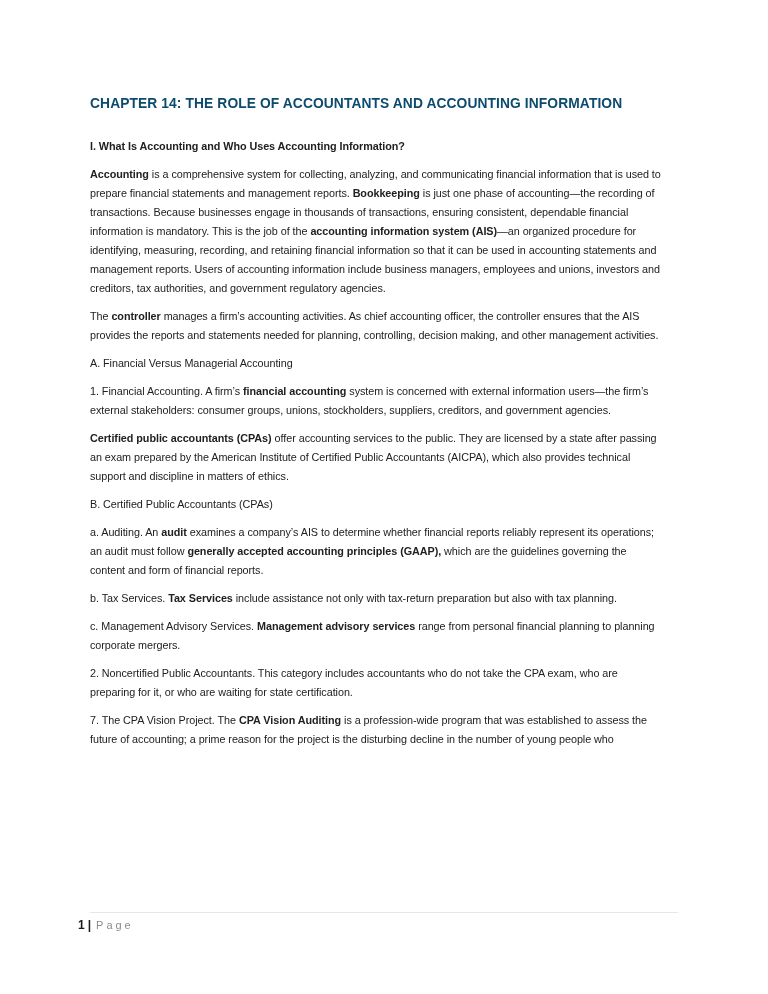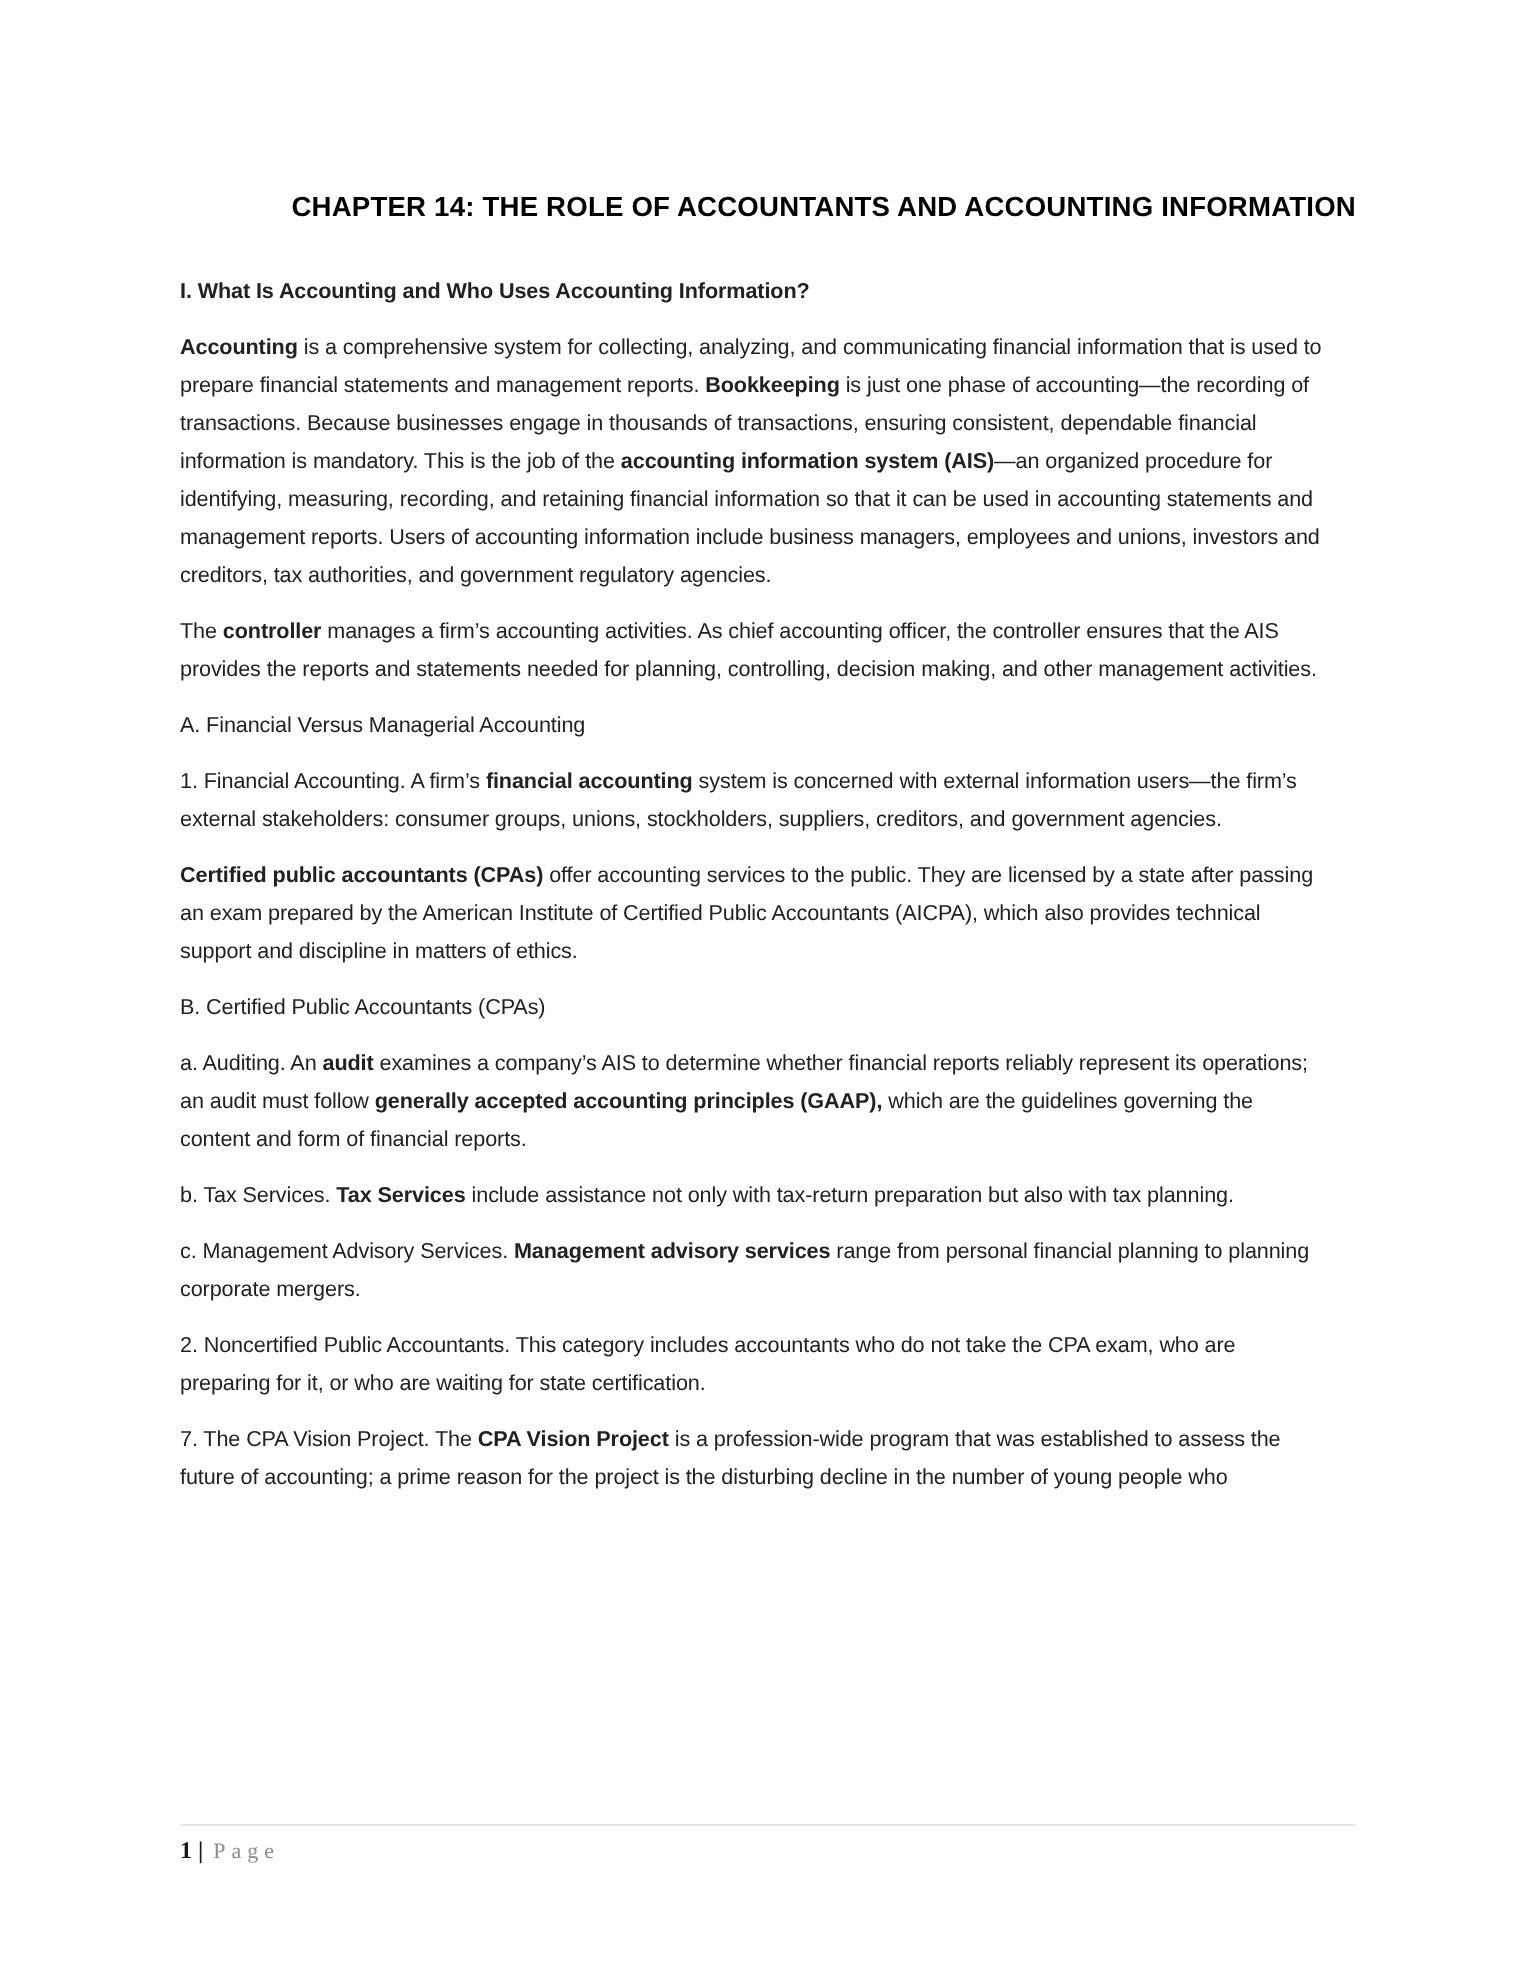--- a/index.html
+++ b/index.html
@@ -19,24 +19,24 @@
   }
   .content {
     position: absolute;
     top: 94px;
     left: 90px;
     width: 588px;
   }
   .doc-title {
     font-size: 13.8px;
     font-weight: bold;
-    text-align: right;
+    text-align: left;
     line-height: 19px;
     margin: 0 0 24px 0;
-    color: #000000;
+    color: #0c4a6e;
     letter-spacing: 0.1px;
   }
   .block {
     font-size: 10.8px;
     line-height: 19px;
     margin: 0 16px 9px 0;
     letter-spacing: -0.05px;
   }
   .block.heading {
     font-weight: bold;
@@ -47,25 +47,24 @@
   .footer-rule {
     position: absolute;
     left: 90px;
     width: 588px;
     top: 912px;
     border-top: 1px solid #e6e6e6;
     height: 0;
   }
   .page-footer {
     position: absolute;
-    left: 90px;
+    left: 78px;
     top: 917px;
     font-size: 12px;
     line-height: 16px;
-    font-family: Liberation Serif, serif;
   }
   .footer-num {
     font-weight: bold;
     color: #1a1a1a;
   }
   .footer-sep {
     font-weight: bold;
     color: #1a1a1a;
     margin: 0 5px 0 3px;
   }
@@ -86,21 +85,21 @@
         <p class="block"><b>Accounting</b><span> is a comprehensive system for collecting, analyzing, and communicating financial information that is used to prepare financial statements and management reports. </span><b>Bookkeeping</b><span> is just one phase of accounting—the recording of transactions. Because businesses engage in thousands of transactions, ensuring consistent, dependable financial information is mandatory. This is the job of the </span><b>accounting information system (AIS)</b><span>—an organized procedure for identifying, measuring, recording, and retaining financial information so that it can be used in accounting statements and management reports. Users of accounting information include business managers, employees and unions, investors and creditors, tax authorities, and government regulatory agencies.</span></p>
         <p class="block"><span>The </span><b>controller</b><span> manages a firm’s accounting activities. As chief accounting officer, the controller ensures that the AIS provides the reports and statements needed for planning, controlling, decision making, and other management activities.</span></p>
         <p class="block"><span>A. Financial Versus Managerial Accounting</span></p>
         <p class="block"><span>1. Financial Accounting. A firm’s </span><b>financial accounting</b><span> system is concerned with external information users—the firm’s external stakeholders: consumer groups, unions, stockholders, suppliers, creditors, and government agencies.</span></p>
         <p class="block"><b>Certified public accountants (CPAs)</b><span> offer accounting services to the public. They are licensed by a state after passing an exam prepared by the American Institute of Certified Public Accountants (AICPA), which also provides technical support and discipline in matters of ethics.</span></p>
         <p class="block"><span>B. Certified Public Accountants (CPAs)</span></p>
         <p class="block"><span>a. Auditing. An </span><b>audit</b><span> examines a company’s AIS to determine whether financial reports reliably represent its operations; an audit must follow </span><b>generally accepted accounting principles (GAAP),</b><span> which are the guidelines governing the content and form of financial reports.</span></p>
         <p class="block"><span>b. Tax Services. </span><b>Tax Services</b><span> include assistance not only with tax-return preparation but also with tax planning.</span></p>
         <p class="block"><span>c. Management Advisory Services. </span><b>Management advisory services</b><span> range from personal financial planning to planning corporate mergers.</span></p>
         <p class="block"><span>2. Noncertified Public Accountants. This category includes accountants who do not take the CPA exam, who are preparing for it, or who are waiting for state certification.</span></p>
-        <p class="block"><span>7. The CPA Vision Project. The </span><b>CPA Vision Project</b><span> is a profession-wide program that was established to assess the future of accounting; a prime reason for the project is the disturbing decline in the number of young people who</span></p>
+        <p class="block"><span>7. The CPA Vision Project. The </span><b>CPA Vision Auditing</b><span> is a profession-wide program that was established to assess the future of accounting; a prime reason for the project is the disturbing decline in the number of young people who</span></p>
       </div>
   </div>
 
   <div class="footer-rule"></div>
   <div class="page-footer">
     <span class="footer-num">1</span><span class="footer-sep">|</span><span class="footer-label">Page</span>
   </div>
 </div>
 
 </body></html>

